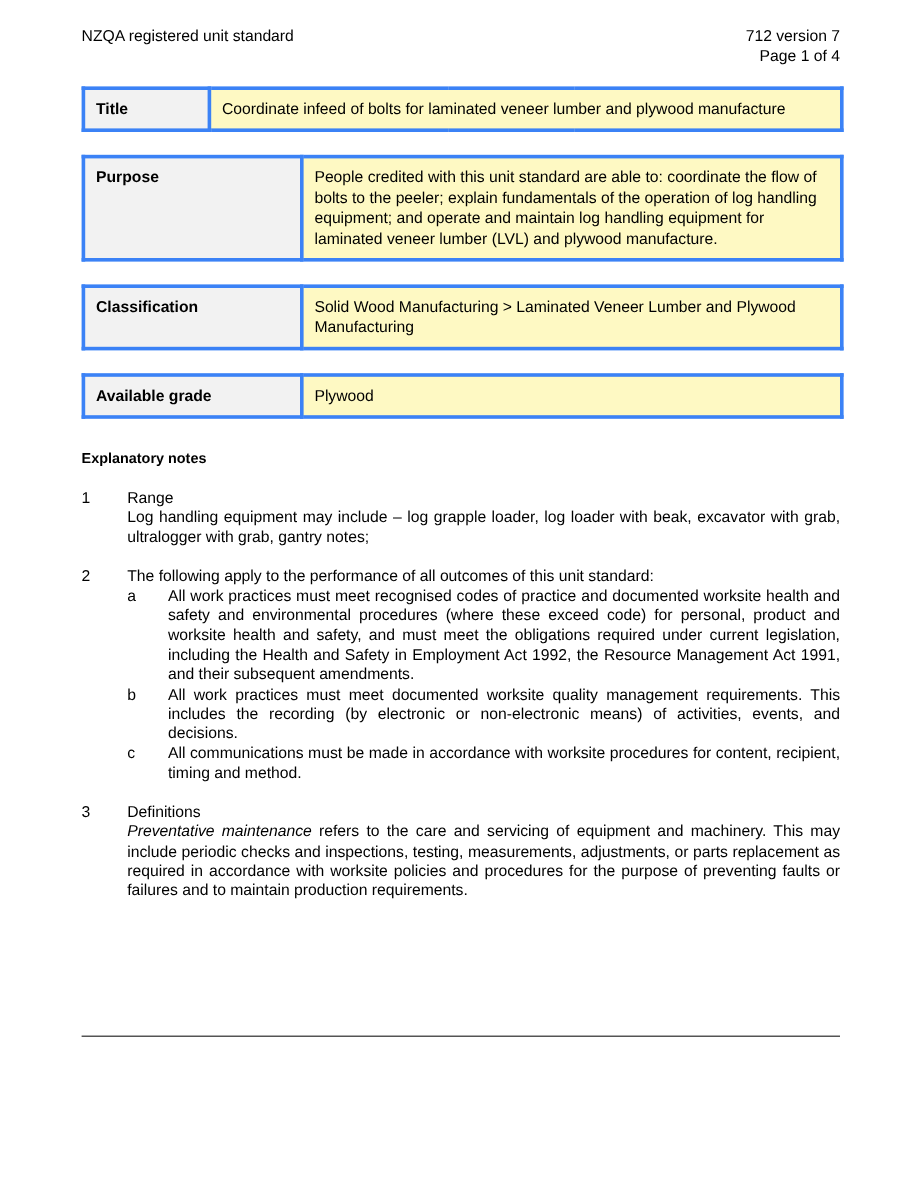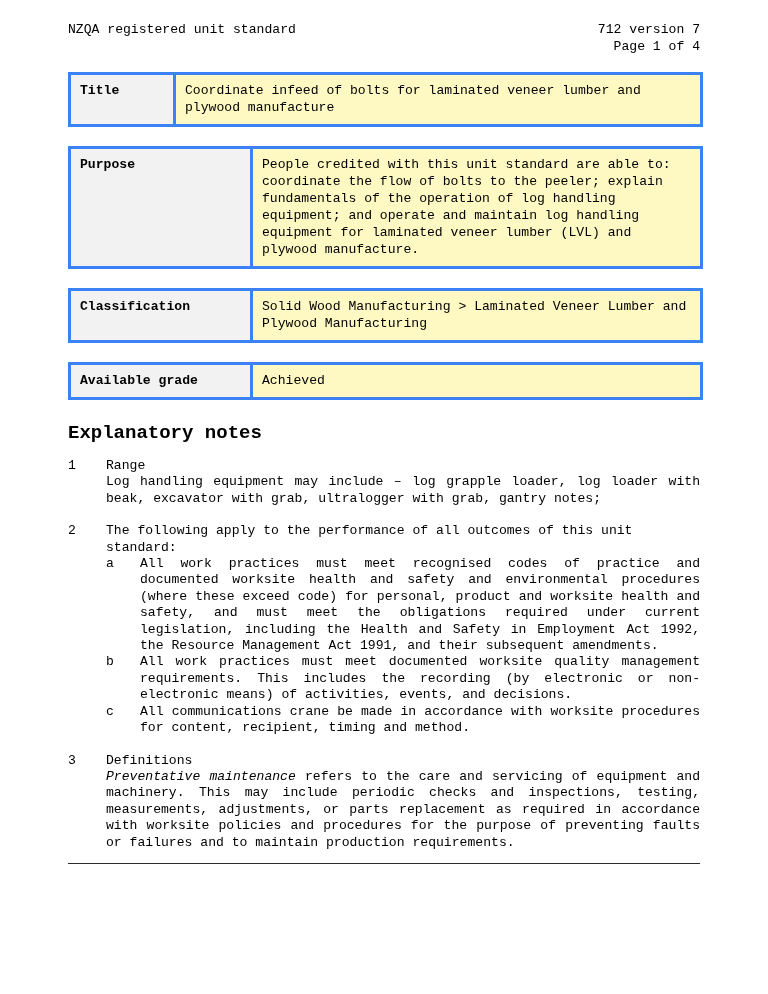--- a/index.html
+++ b/index.html
@@ -14,21 +14,20 @@
     color: #000000;
     position: relative;
     overflow: hidden;
   }
   .page {
     position: absolute;
     left: 68px;
     top: 0;
     width: 632px;
     height: 892px;
-    font-family: Liberation Mono, monospace;
   }
 
   
   .doc-header {
     display: flex;
     justify-content: space-between;
     align-items: flex-start;
     padding-top: 21px;
     font-size: 13.1px;
     line-height: 17px;
@@ -58,21 +57,21 @@
   }
 
   .t-title   { margin-top: 17px; }
   .t-purpose { margin-top: 19px; }
   .t-class   { margin-top: 19px; }
   .t-grade   { margin-top: 19px; }
 
   
   .section-heading {
     font-weight: bold;
-    font-size: 19px;
+    font-size: 12px;
     line-height: 17px;
     margin-top: 25px;
   }
 
   .note {
     display: flex;
     font-size: 13.1px;
     line-height: 16.4px;
     margin-top: 16px;
   }
@@ -183,21 +182,21 @@
   </table>
 
   <table class="info t-grade">
     <colgroup>
       <col style="width:182px">
       <col style="width:450px">
     </colgroup>
     <tbody>
       <tr>
         <td class="label">Available grade</td>
-        <td class="value">Achieved</td>
+        <td class="value">Plywood</td>
       </tr>
     </tbody>
   </table>
 
   <div class="section-heading">Explanatory notes</div>
 
   <div class="note">
     <div class="num">1</div>
     <div class="body">
       <p class="nojust">Range</p>
@@ -215,21 +214,21 @@
         <div class="subbody">All work practices must meet recognised codes of practice and documented worksite health and safety and environmental procedures (where these exceed code) for personal, product and worksite health and safety, and must meet the obligations required under current legislation, including the Health and Safety in Employment Act 1992, the Resource Management Act 1991, and their subsequent amendments.</div>
       </div>
 
       <div class="subitem">
         <div class="letter">b</div>
         <div class="subbody">All work practices must meet documented worksite quality management requirements.  This includes the recording (by electronic or non-electronic means) of activities, events, and decisions.</div>
       </div>
 
       <div class="subitem">
         <div class="letter">c</div>
-        <div class="subbody">All communications crane be made in accordance with worksite procedures for content, recipient, timing and method.</div>
+        <div class="subbody">All communications must be made in accordance with worksite procedures for content, recipient, timing and method.</div>
       </div>
     </div>
   </div>
 
   <div class="note">
     <div class="num">3</div>
     <div class="body">
       <p class="nojust">Definitions</p>
       <p><em class="term">Preventative maintenance</em><span> refers to the care and servicing of equipment and machinery.  This may include periodic checks and inspections, testing, measurements, adjustments, or parts replacement as required in accordance with worksite policies and procedures for the purpose of preventing faults or failures and to maintain production requirements.</span></p>
     </div>

